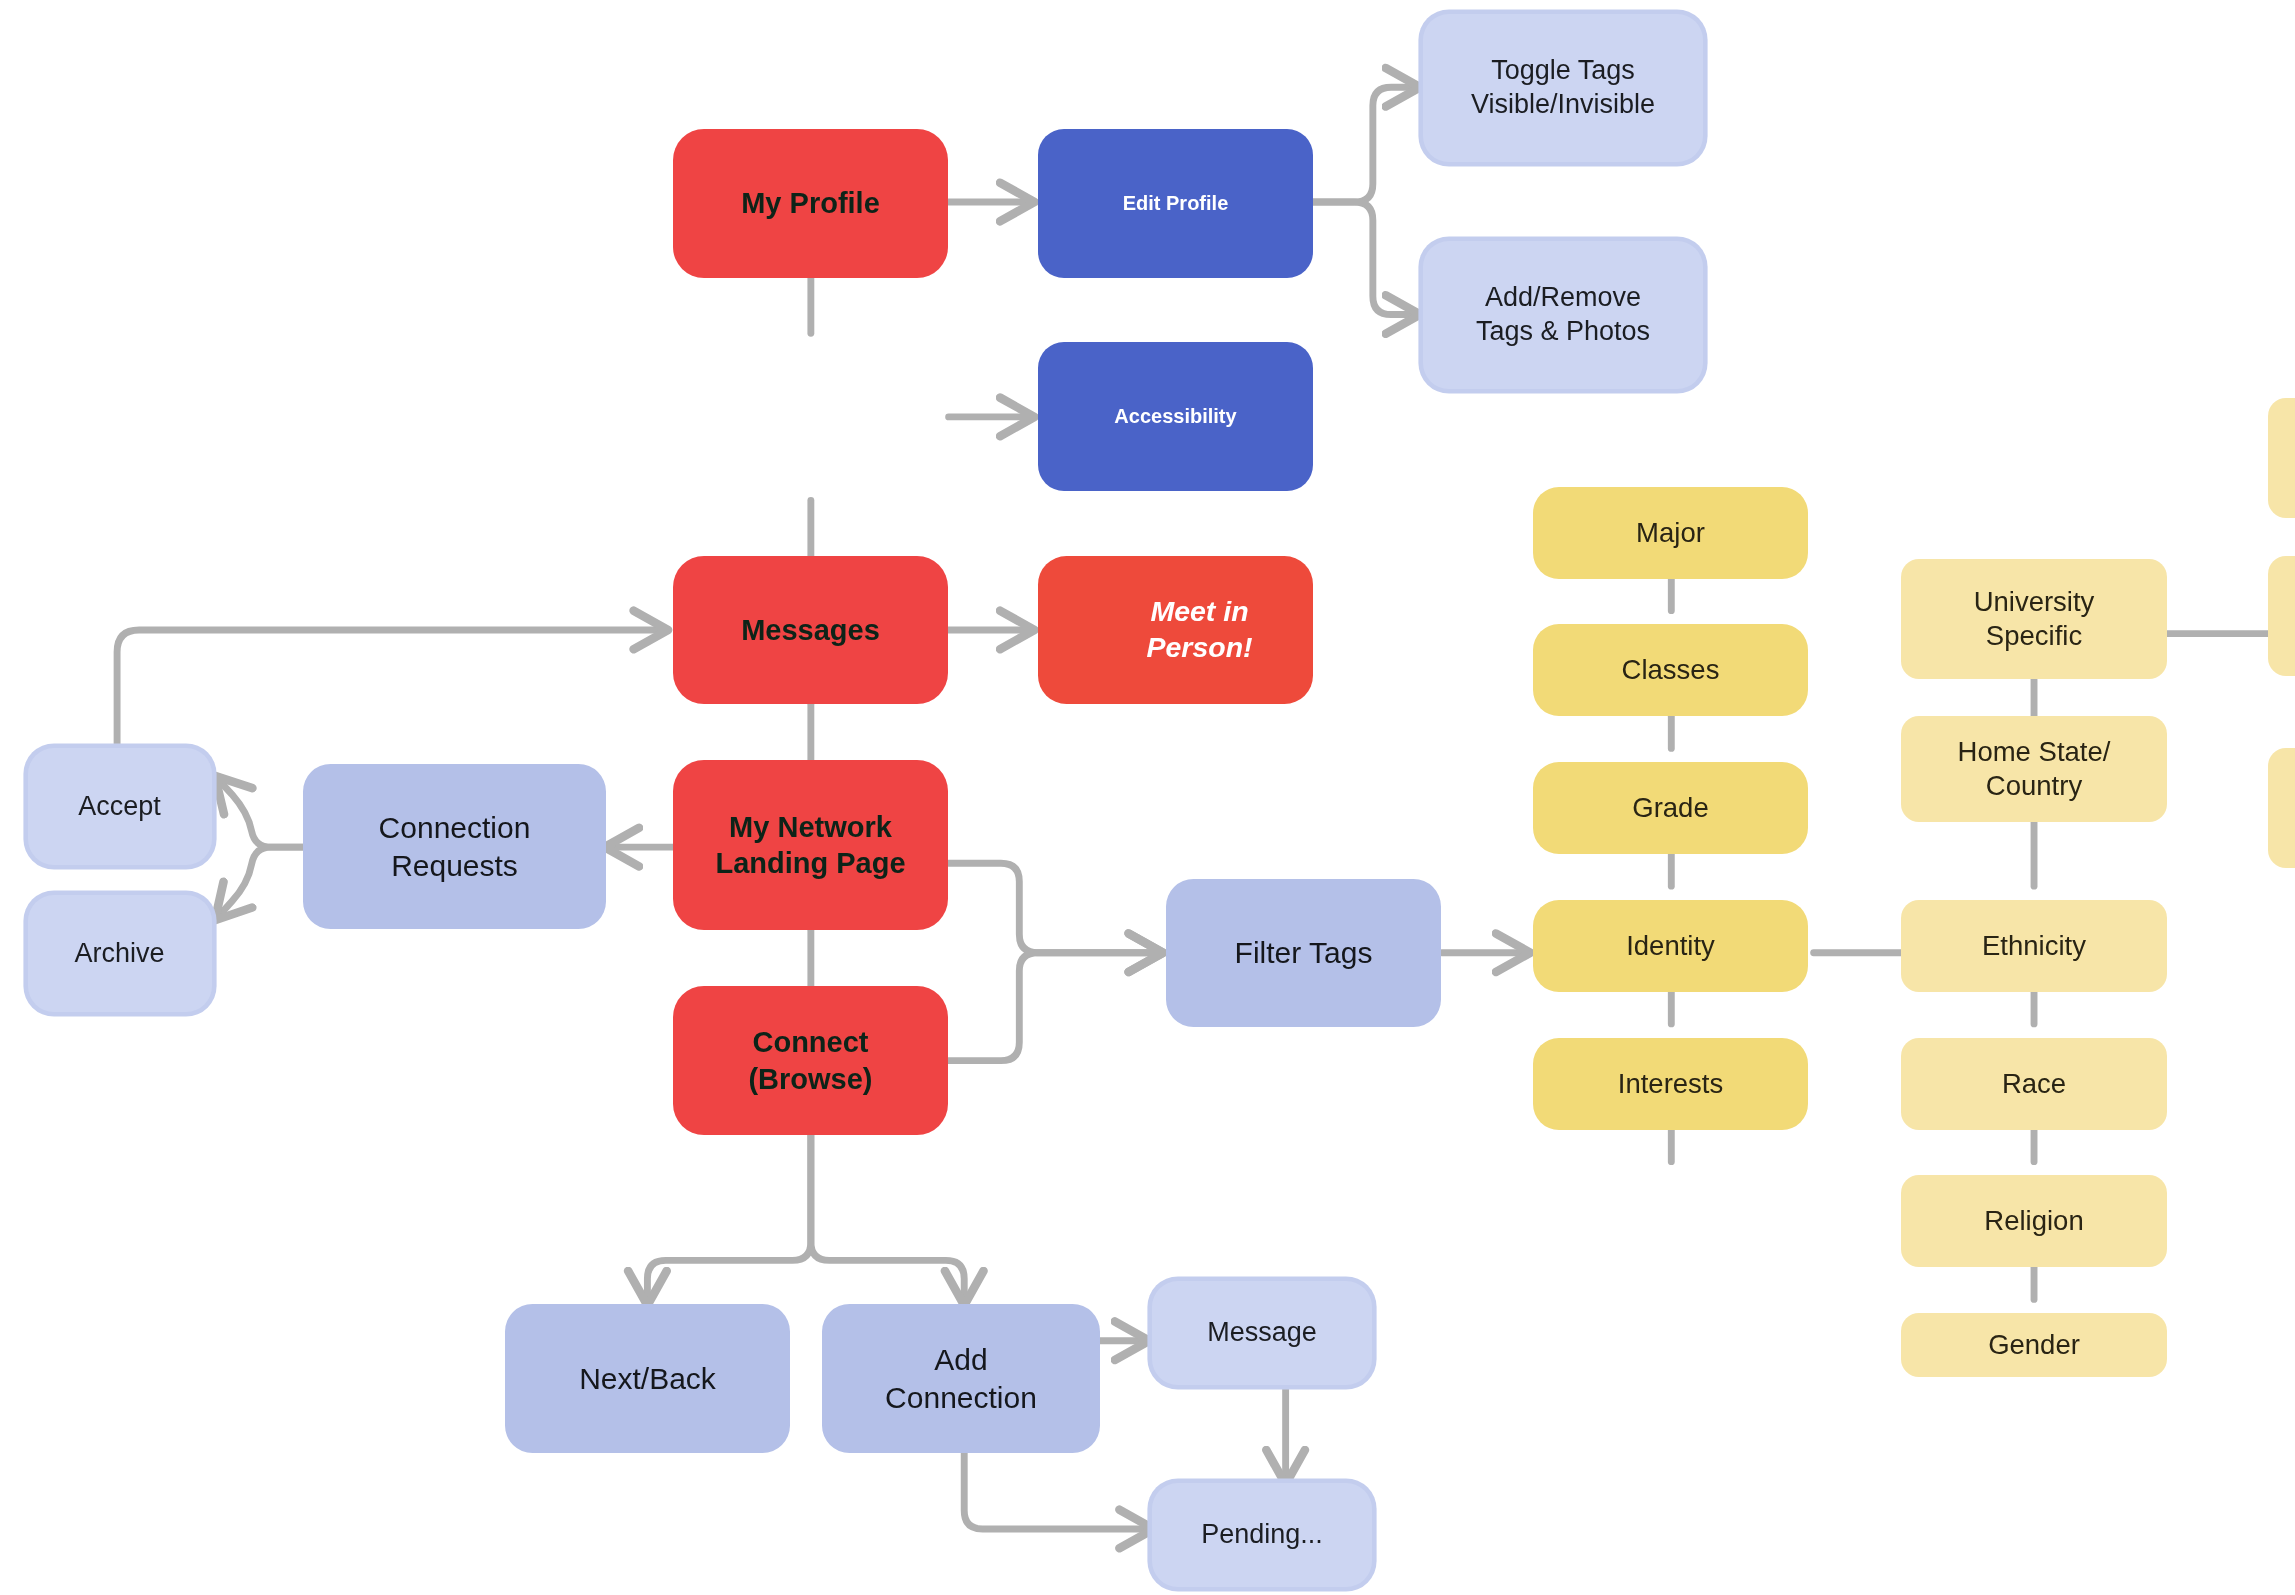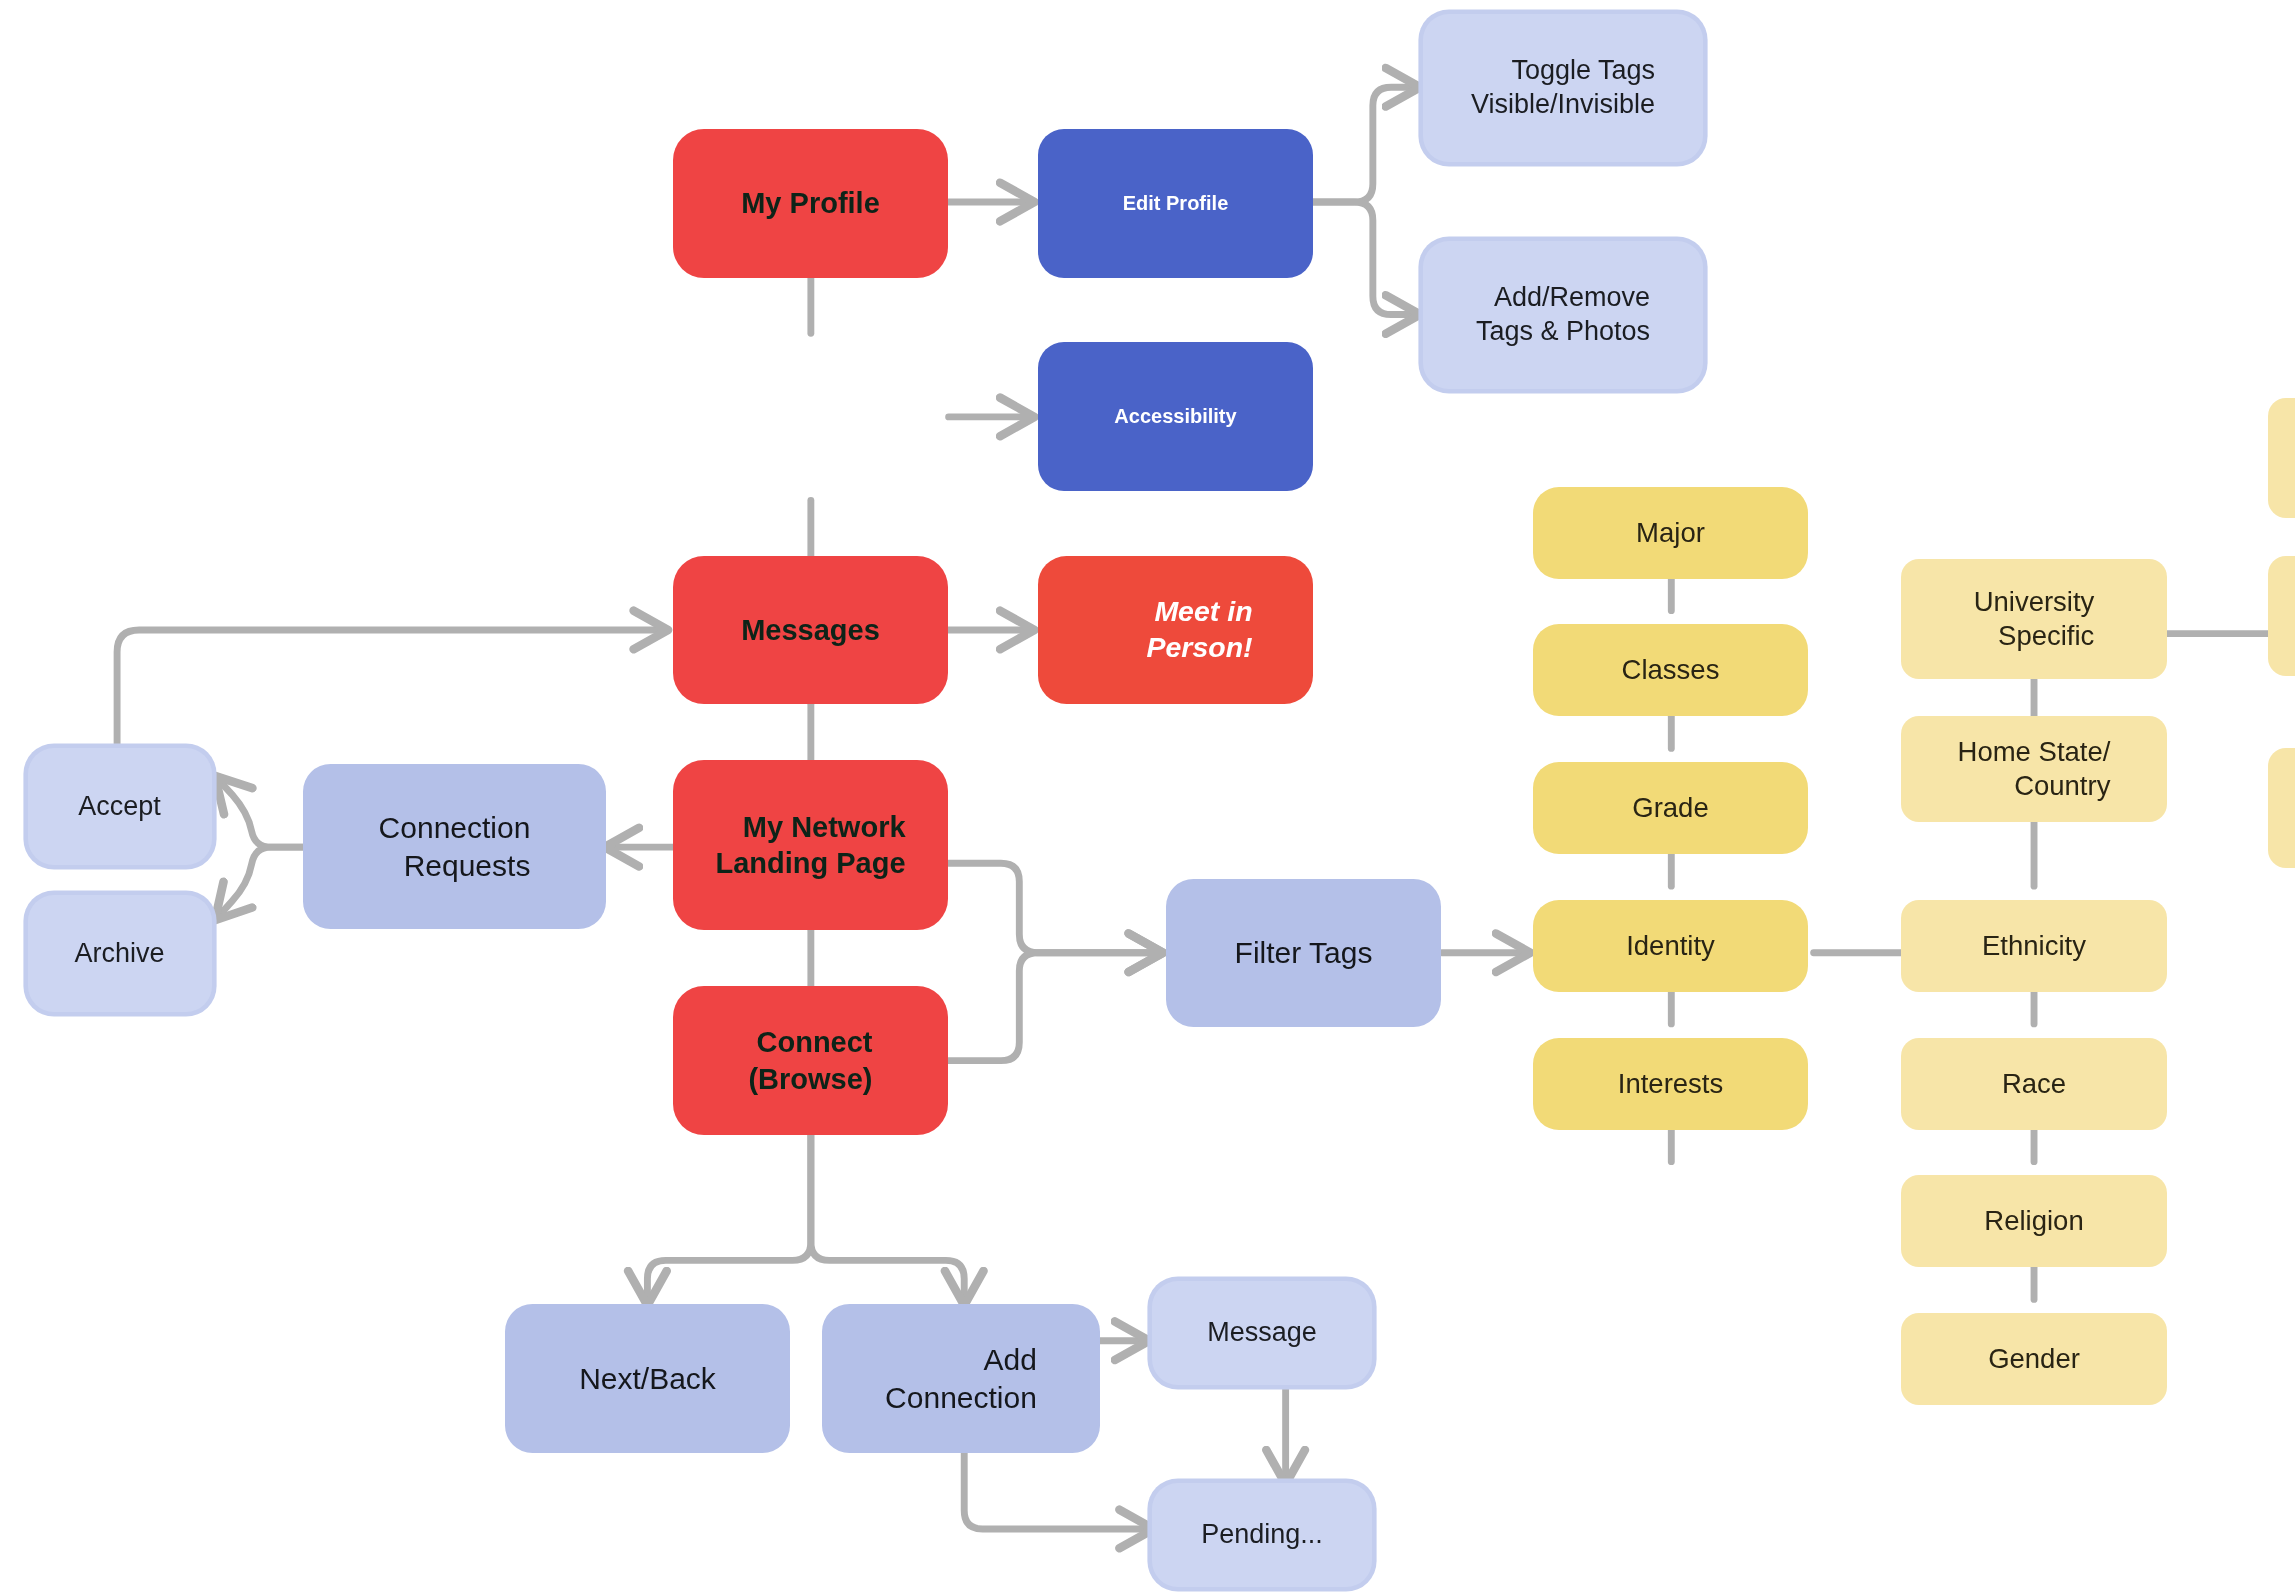--- a/index.html
+++ b/index.html
@@ -21,21 +21,21 @@
     width: 2928px;
     height: 1596px;
     pointer-events: none;
   }
   .node {
     position: absolute;
     box-sizing: border-box;
     display: flex;
     align-items: center;
     justify-content: center;
-    text-align: right;
+    text-align: center;
     line-height: 1.25;
     white-space: pre-line;
     z-index: 5;
   }
   .node.primary {
     background: #ef4444;
     color: #0d2318;
     border-radius: 31px;
     font-size: 29px;
     font-weight: 700;
@@ -219,21 +219,21 @@
 
   <div class="node filter-soft" style="left:1901px; top:716px; width:266px; height:106px;">Home State/
 Country</div>
 
   <div class="node filter-soft" style="left:1901px; top:900px; width:266px; height:92px;">Ethnicity</div>
 
   <div class="node filter-soft" style="left:1901px; top:1038px; width:266px; height:92px;">Race</div>
 
   <div class="node filter-soft" style="left:1901px; top:1175px; width:266px; height:92px;">Religion</div>
 
-  <div class="node filter-soft" style="left:1901px; top:1313px; width:266px; height:92px;">Gender</div>
+  <div class="node filter-soft" style="left:1901px; top:1313px; width:266px; height:64px;">Gender</div>
 
   <div class="node filter-soft" style="left:2268px; top:398px; width:303px; height:120px;">Transfer
 Student</div>
 
   <div class="node filter-soft" style="left:2268px; top:556px; width:303px; height:120px;">First Generation
 Student</div>
 
   <div class="node filter-soft" style="left:2268px; top:748px; width:303px; height:120px;">International
 Student</div>
 

